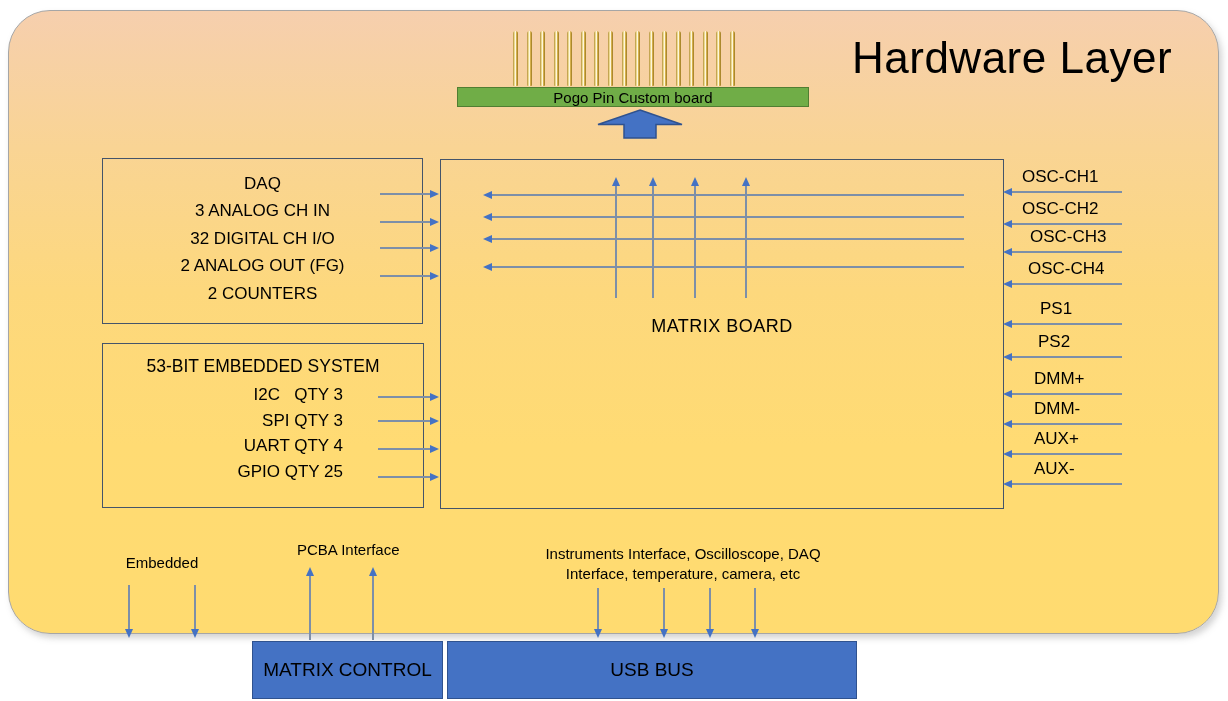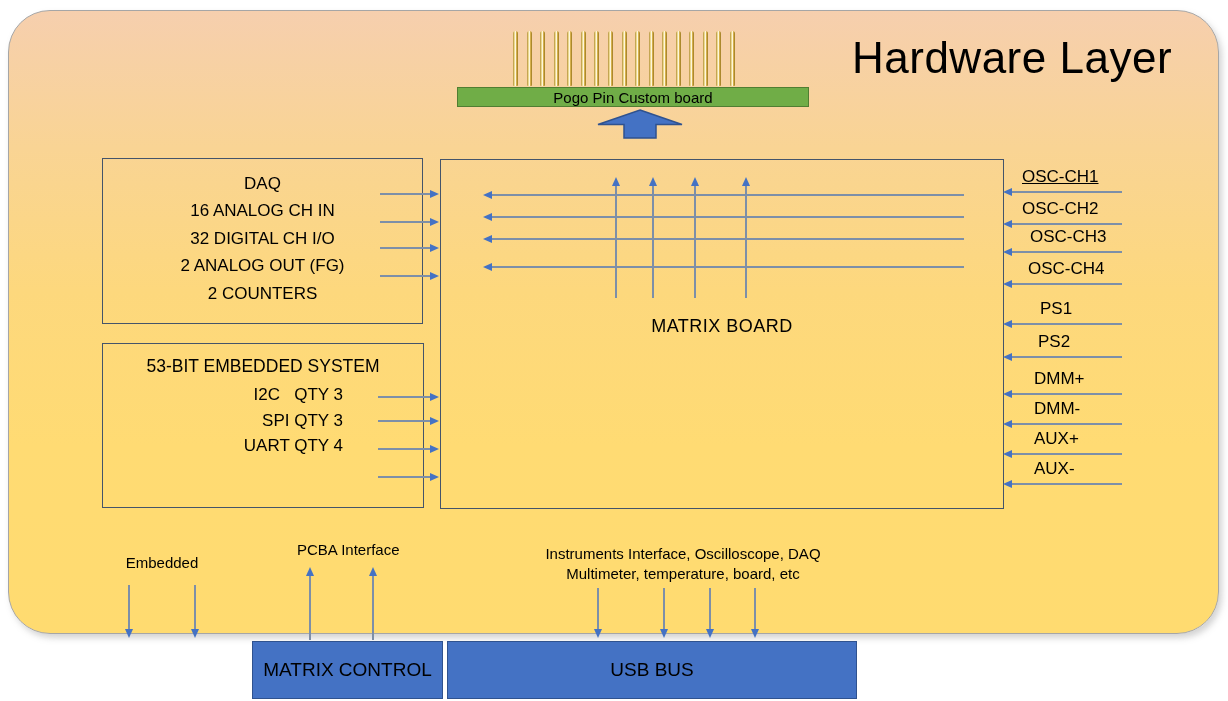--- a/index.html
+++ b/index.html
@@ -88,32 +88,33 @@
   <div class="green-bar">
     <span>Pogo Pin Custom board</span>
   </div>
 
   <svg class="block-arrow" width="86" height="30" viewBox="0 0 86 30">
     <polygon points="43,1 85,15.5 59,15.5 59,29 27,29 27,15.5 1,15.5" fill="#4472c4" stroke="#2f528f" stroke-width="1.5"></polygon>
   </svg>
 
   <div class="box daq">
     <div class="bline">DAQ</div>
-    <div class="bline">16 ANALOG CH IN</div>
+    <div class="bline">3 ANALOG CH IN</div>
     <div class="bline">32 DIGITAL CH I/O</div>
     <div class="bline">2 ANALOG OUT (FG)</div>
     <div class="bline">2 COUNTERS</div>
   </div>
 
   <div class="box emb">
     <div class="emb-title">53-BIT EMBEDDED SYSTEM</div>
     <div class="emb-lines">
       <div class="bline">I2C   QTY 3</div>
       <div class="bline">SPI QTY 3</div>
       <div class="bline">UART QTY 4</div>
+      <div class="bline">GPIO QTY 25</div>
     </div>
   </div>
 
   <div class="box matrix"></div>
   <div class="matrix-label">MATRIX BOARD</div>
 
   <div class="hline arr-l" style="left:492px;top:194px;width:472px;"></div>
   <div class="hline arr-l" style="left:492px;top:216px;width:472px;"></div>
   <div class="hline arr-l" style="left:492px;top:238px;width:472px;"></div>
   <div class="hline arr-l" style="left:492px;top:266px;width:472px;"></div>
@@ -126,21 +127,21 @@
   <div class="hline arr-r" style="left:380px;top:193px;width:50px;"></div>
   <div class="hline arr-r" style="left:380px;top:221px;width:50px;"></div>
   <div class="hline arr-r" style="left:380px;top:247px;width:50px;"></div>
   <div class="hline arr-r" style="left:380px;top:275px;width:50px;"></div>
 
   <div class="hline arr-r" style="left:378px;top:396px;width:52px;"></div>
   <div class="hline arr-r" style="left:378px;top:420px;width:52px;"></div>
   <div class="hline arr-r" style="left:378px;top:448px;width:52px;"></div>
   <div class="hline arr-r" style="left:378px;top:476px;width:52px;"></div>
 
-  <div class="port" style="top:167px;text-decoration:underline;">
+  <div class="port" style="top:167px;">
     <span class="port-label" style="padding-left:10px;">OSC-CH1</span>
     <div class="hline arr-l"></div>
   </div>
   <div class="port" style="top:199px;">
     <span class="port-label" style="padding-left:10px;">OSC-CH2</span>
     <div class="hline arr-l"></div>
   </div>
   <div class="port" style="top:227px;">
     <span class="port-label" style="padding-left:18px;">OSC-CH3</span>
     <div class="hline arr-l"></div>
@@ -171,21 +172,21 @@
   </div>
   <div class="port" style="top:459px;">
     <span class="port-label" style="padding-left:22px;">AUX-</span>
     <div class="hline arr-l"></div>
   </div>
 
   <div class="small-label" style="left:112px;top:554px;width:100px;text-align:center;">Embedded</div>
   <div class="small-label" style="left:297px;top:541px;">PCBA Interface</div>
   <div class="instr">
     <div>Instruments Interface, Oscilloscope, DAQ</div>
-    <div>Multimeter, temperature, board, etc</div>
+    <div>Interface, temperature, camera, etc</div>
   </div>
 
   <div class="vline varr-d" style="left:128px;top:585px;height:44px;"></div>
   <div class="vline varr-d" style="left:194px;top:585px;height:44px;"></div>
 
   <div class="vline varr-u" style="left:309px;top:576px;height:64px;"></div>
   <div class="vline varr-u" style="left:372px;top:576px;height:64px;"></div>
 
   <div class="vline varr-d" style="left:597px;top:588px;height:41px;"></div>
   <div class="vline varr-d" style="left:663px;top:588px;height:41px;"></div>

